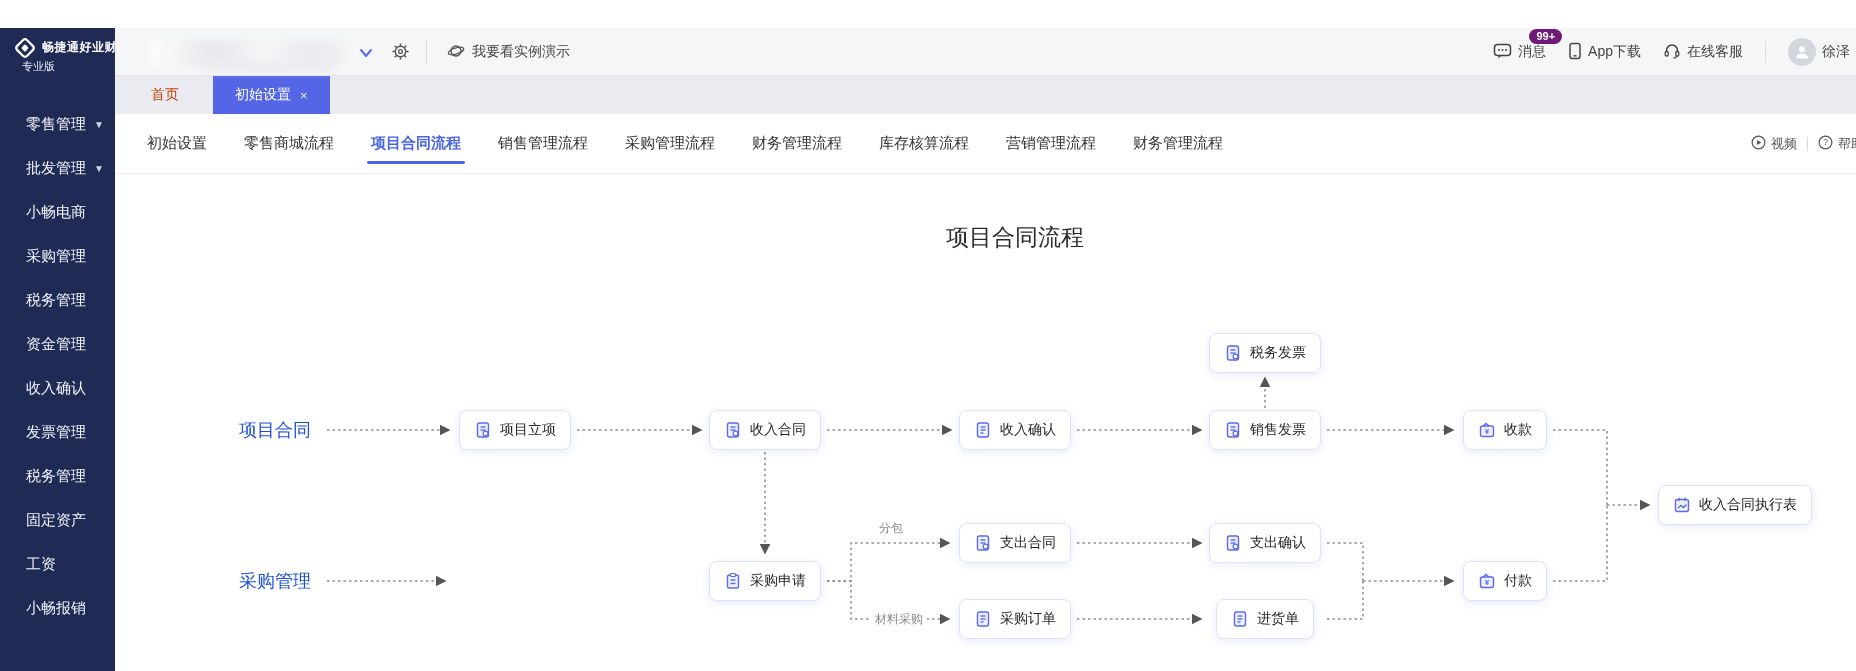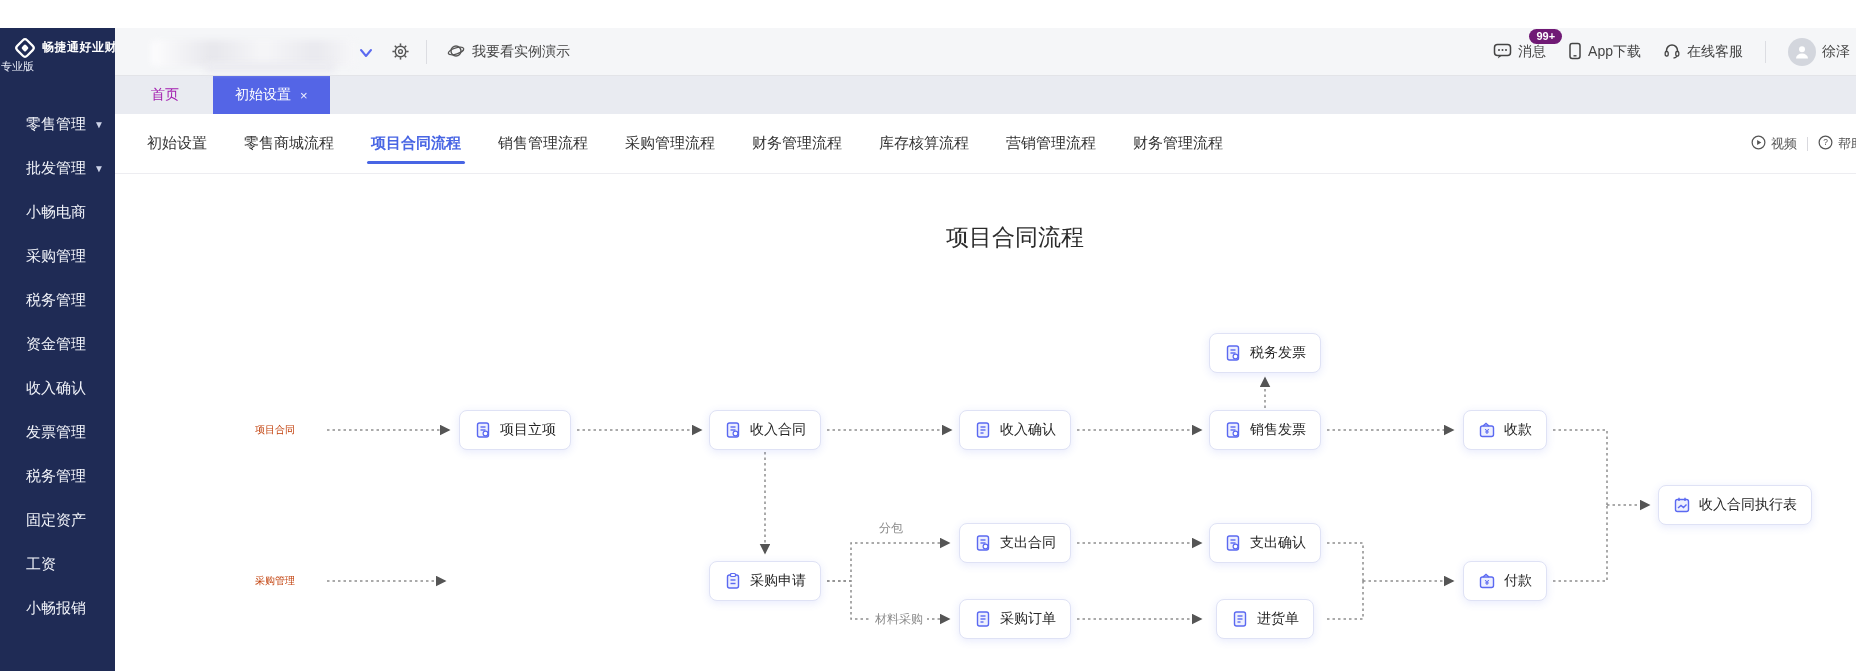--- a/index.html
+++ b/index.html
@@ -7,21 +7,21 @@
   body { font-family:"Liberation Sans","DejaVu Sans",sans-serif; background:#fff; position:relative; color:#333; }
 
   .top-white { height:28px; background:#fff; }
   .app { display:flex; height:643px; }
 
   
   .sidebar { width:115px; background:#1f2b55; flex:0 0 115px; display:flex; flex-direction:column; }
   .logo-block { height:48px; position:relative; padding:5px 20px 4px 12px; }
   .logo-mark { position:absolute; left:12px; top:7px; }
   .brand-name { position:absolute; left:42px; top:11px; font-size:12px; color:#fff; font-weight:bold; white-space:nowrap; letter-spacing:.5px; }
-  .brand-edition { position:absolute; left:1px; bottom:2px; font-size:11px; color:#e8ecf7; }
+  .brand-edition { position:absolute; left:22px; bottom:2px; font-size:11px; color:#e8ecf7; }
   .nav { padding-top:26px; }
   .nav-item { height:44px; display:flex; align-items:center; padding-left:26px; font-size:15px; color:#f2f4fa; cursor:pointer; white-space:nowrap; }
   .nav-item .caret { font-size:10px; color:#cdd4e8; margin-left:8px; }
 
   
   .main { flex:1; display:flex; flex-direction:column; min-width:0; }
 
   .header { height:48px; background:#f5f6f8; border-bottom:1px solid #e3e4e8; position:relative; display:flex; align-items:center; }
   .blur-blob { position:absolute; left:36px; top:12px; width:205px; height:26px; background:linear-gradient(90deg,#fdfdfe 0%,#e7e7ec 30%,#f6f6f8 55%,#e9e9ee 80%,#f7f7f9 100%); border-radius:4px; filter:blur(3px); }
   .blur-blob2 { position:absolute; left:90px; top:34px; width:130px; height:10px; background:#ececf1; border-radius:3px; filter:blur(3px); }
@@ -30,39 +30,39 @@
   .hd-div1 { position:absolute; left:311px; top:12px; width:1px; height:24px; background:#dcdde2; }
   .demo-link { position:absolute; left:332px; top:0; height:48px; display:flex; align-items:center; gap:7px; font-size:14px; color:#444; cursor:pointer; }
   .hd-right { position:absolute; right:0; top:0; height:48px; display:flex; align-items:center; gap:22px; padding-right:6px; }
   .hd-item { display:flex; align-items:center; gap:6px; font-size:14px; color:#444; cursor:pointer; position:relative; white-space:nowrap; }
   .badge { position:absolute; top:-13px; right:-16px; background:#701a75; color:#fff; font-size:11px; line-height:15px; padding:0 7px; border-radius:9px; font-weight:bold; }
   .hd-div2 { width:1px; height:22px; background:#dcdde2; }
   .avatar { width:28px; height:28px; border-radius:50%; background:#d3d6dd; display:flex; align-items:center; justify-content:center; }
   .user-name { font-size:14px; color:#444; max-width:40px; overflow:hidden; }
 
   .wtabs { height:38px; background:#e9ebf1; display:flex; align-items:stretch; padding-left:14px; }
-  .wtab { display:flex; align-items:center; justify-content:center; font-size:14px; color:#a21caf; padding:0 22px; cursor:pointer; }
+  .wtab { display:flex; align-items:center; justify-content:center; font-size:14px; color:#c2410c; padding:0 22px; cursor:pointer; }
   .wtab.active { background:#5465e6; color:#fff; margin-left:12px; gap:9px; }
   .wtab .close { font-size:13px; color:#eef0ff; }
 
   .content { flex:1; background:#fff; position:relative; min-width:0; }
   .flowtabs { height:60px; border-bottom:1px solid #ededf1; display:flex; align-items:center; gap:37px; padding-left:32px; position:relative; }
   .ftab { font-size:15px; color:#333; cursor:pointer; position:relative; height:100%; display:flex; align-items:center; white-space:nowrap; }
   .ftab.active { color:#4865e4; font-weight:bold; }
   .ftab.active::after { content:""; position:absolute; left:-4px; right:-4px; bottom:9px; height:3px; border-radius:2px; background:#4865e4; }
   .ft-right { position:absolute; right:-8px; top:0; height:100%; display:flex; align-items:center; gap:10px; font-size:13px; color:#555; }
   .ft-right .seg { display:flex; align-items:flex-end; gap:5px; cursor:pointer; }
   .ft-div { width:1px; height:14px; background:#d9d9de; }
 
   
   .flow { position:relative; width:1741px; height:497px; }
   .flow-title { position:absolute; left:900px; top:48px; transform:translateX(-50%); font-size:23px; font-weight:500; color:#2b2b2b; white-space:nowrap; }
   .edges { position:absolute; left:0; top:0; pointer-events:none; }
   .node { position:absolute; transform:translate(-50%,-50%); height:40px; display:inline-flex; align-items:center; gap:8px; padding:0 14px; background:#fff; border:1px solid #dfe2f5; border-radius:8px; box-shadow:0 2px 8px rgba(84,104,232,.14); font-size:14px; color:#262626; cursor:pointer; white-space:nowrap; }
-  .row-label { position:absolute; transform:translate(-50%,-50%); font-size:10px; color:#c2410c; white-space:nowrap; }
+  .row-label { position:absolute; transform:translate(-50%,-50%); font-size:18px; color:#1d4ed8; white-space:nowrap; }
   .edge-label { position:absolute; transform:translate(-50%,-50%); font-size:12px; color:#8a8a8a; white-space:nowrap; }
   .edge-label.bg { background:#fff; padding:0 4px; }
   .ic { flex:0 0 auto; }
 </style>
 </head>
 <body>
 
 <svg width="0" height="0" style="position:absolute">
   <defs>
     <symbol id="i-doc" viewBox="0 0 18 18">

